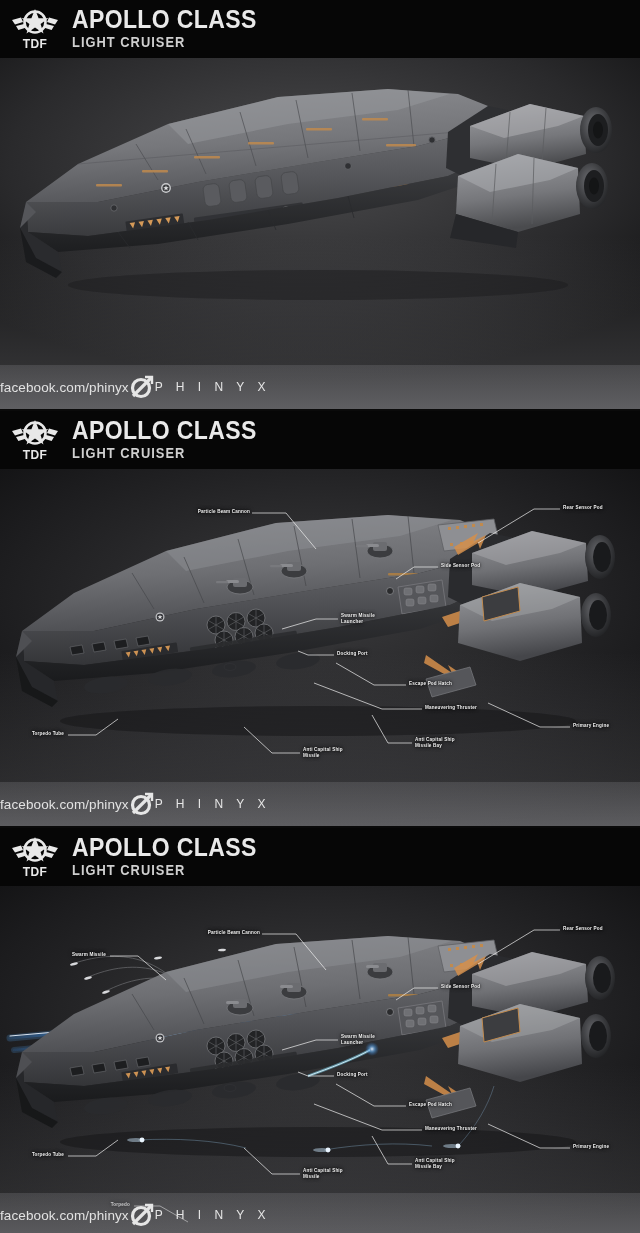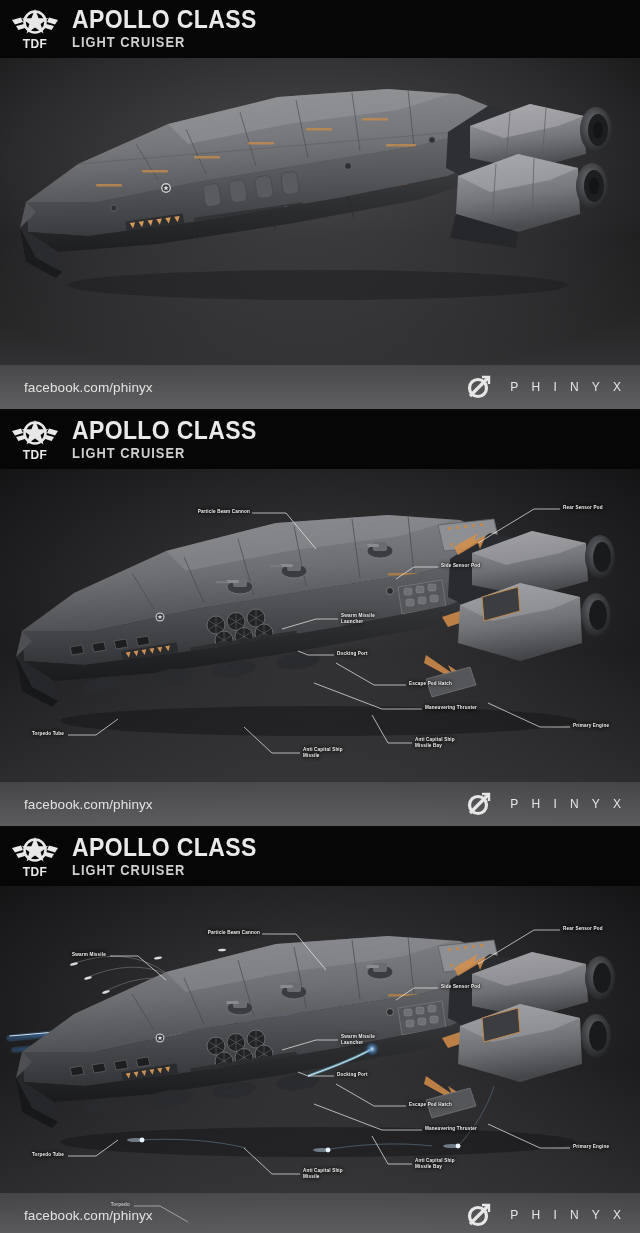--- a/index.html
+++ b/index.html
@@ -42,26 +42,26 @@
       radial-gradient(ellipse 85% 65% at 50% 46%, #3a3a3c 0%, #2c2c2e 30%, #1c1c1e 62%, #0c0c0d 92%);
   }
   .floor {
     position:absolute; left:0; right:0; bottom:0; height:42%;
     background:linear-gradient(to bottom, rgba(120,120,124,0.00), rgba(132,132,136,0.34));
   }
 
   
   .footer {
     position:absolute; left:0; bottom:0; width:100%; height:44px; z-index:35;
-    display:flex; align-items:center; justify-content:space-between;
-    padding:0 14px 0 24px;
+    display:flex; align-items:center; 
+    padding:0 14px 0 0;
     background:linear-gradient(to bottom, rgba(125,125,129,0.30), rgba(128,128,132,0.52));
   }
   .fb-url { color:#e2e2e2; font-size:13.5px; letter-spacing:0.1px; }
-  .brand { display:flex; align-items:center; gap:18px; }
+  .brand { display:flex; align-items:center; gap:0; }
   .brand-name { color:#e6e6e6; font-size:12px; letter-spacing:5px; }
 
   
   .ship { position:absolute; z-index:10; }
   .ship svg { display:block; overflow:visible; }
 
   
   .callout { position:absolute; z-index:25; pointer-events:none; }
   .co-label {
     position:absolute; color:#f2f2f2; font-size:4.6px; font-weight:bold;

